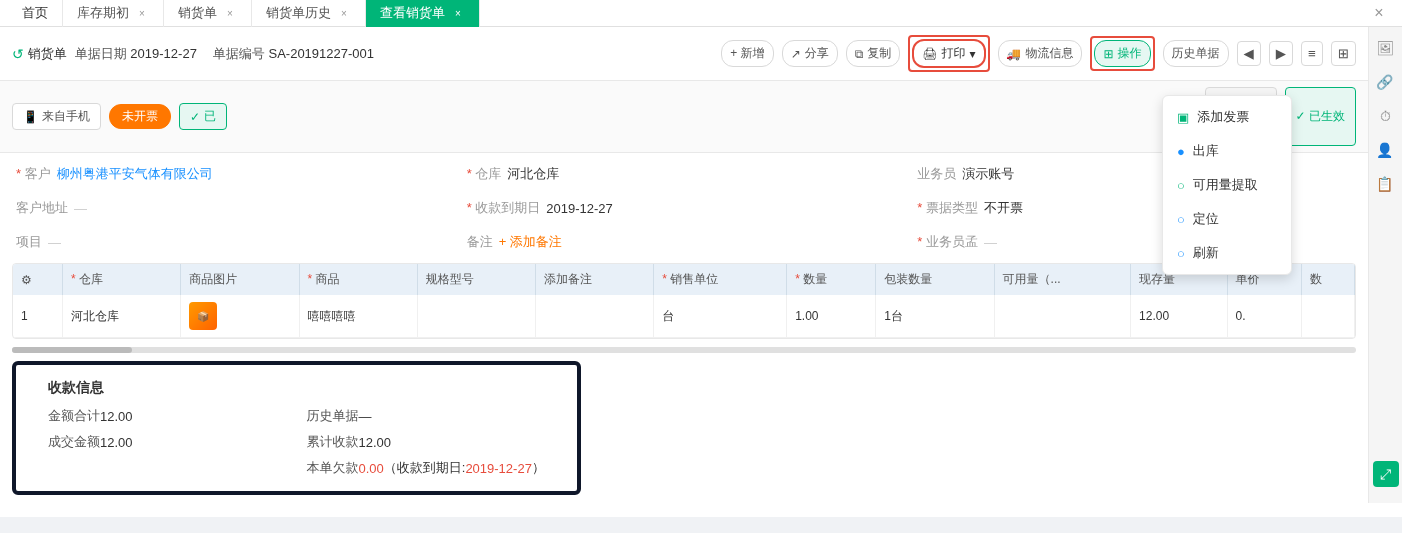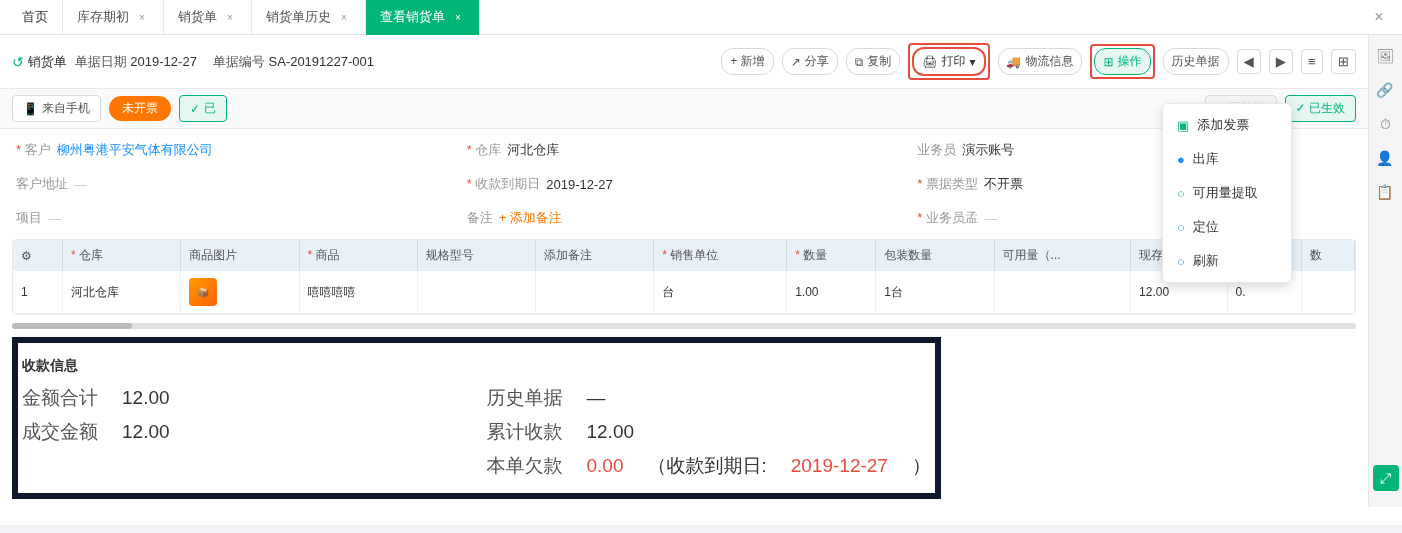--- a/index.html
+++ b/index.html
@@ -1,21 +1,21 @@
 <!DOCTYPE html>
 <html><head>
   <meta charset="utf-8">
   <style>
     * { box-sizing: border-box; margin: 0; padding: 0; }
     body { font-family: 'Microsoft YaHei', Arial, sans-serif; font-size: 13px; background: #f0f2f5; color: #333; }
 
     
     .tab-bar {
       display: flex; align-items: center; background: #fff; border-bottom: 1px solid #e0e0e0;
-      padding: 0 8px; height: 35px; position: relative;
+      padding: 0 8px; height: 27px; position: relative;
     }
     .tab {
       display: flex; align-items: center; padding: 0 14px; height: 40px; cursor: pointer;
       border-right: 1px solid #e8e8e8; font-size: 13px; color: #555; white-space: nowrap;
       position: relative;
     }
     .tab.home { color: #333; }
     .tab.active-green { background: #00b578; color: #fff; border-radius: 4px 4px 0 0; }
     .tab .tab-close {
       margin-left: 6px; width: 14px; height: 14px; display: inline-flex; align-items: center;
@@ -52,21 +52,21 @@
       display: flex; align-items: center; gap: 4px; padding: 4px 8px; border: 1px solid #d9d9d9;
       border-radius: 12px; cursor: pointer; font-size: 12px; background: #fff; color: #555;
       white-space: nowrap;
     }
     .action-btn.active-tab-btn {
       background: #e6f7f2; border-color: #00b578; color: #00b578;
     }
     .action-btn.print-btn {
       background: #fff; border: 2px solid #e74c3c; color: #333;
     }
-    .btn-status { border-radius: 4px; padding: 4px 10px; font-size: 12px; cursor: pointer; }
+    .btn-status { border-radius: 4px; padding: 20px 10px; font-size: 12px; cursor: pointer; }
     .btn-canceled { background: #f5f5f5; color: #999; border: 1px solid #d9d9d9; }
     .btn-effective { background: #e6f7f2; color: #00b578; border: 1px solid #00b578; }
     .btn-nav { padding: 4px 6px; border: 1px solid #d9d9d9; border-radius: 4px; cursor: pointer; background: #fff; color: #555; }
 
     
     .doc-toolbar2 {
       display: flex; align-items: center; padding: 6px 12px; gap: 8px; background: #fafafa;
       border-bottom: 1px solid #e8e8e8;
     }
     .toolbar2-btn {
@@ -108,26 +108,26 @@
 
     
     .product-img {
       width: 28px; height: 28px; background: linear-gradient(135deg, #ff9a00, #ff6200);
       border-radius: 4px; display: flex; align-items: center; justify-content: center;
       color: #fff; font-size: 10px;
     }
 
     
     .footer-info {
-      margin: 8px 12px; border: 6px solid #0f172a; border-radius: 0; padding: 14px 4px;
+      margin: 8px 12px; border: 4px solid #0f172a; border-radius: 6px; padding: 14px 32px;
       display: inline-block; min-width: 520px;
     }
     .footer-title { font-size: 14px; font-weight: bold; margin-bottom: 10px; color: #333; }
     .footer-grid { display: grid; grid-template-columns: 1fr 1fr; gap: 6px 20px; }
-    .footer-row { display: flex; align-items: center; gap: 24px; font-size: 19px; }
+    .footer-row { display: flex; align-items: center; gap: 0; font-size: 13px; }
     .footer-label { color: #555; white-space: nowrap; }
     .footer-value { color: #333; }
     .footer-value.red { color: #e74c3c; }
 
     
     .right-sidebar {
       position: absolute; right: 0; top: 0; bottom: 0; width: 34px;
       background: #f5f5f5; border-left: 1px solid #e8e8e8;
       display: flex; flex-direction: column; align-items: center; padding: 8px 0; gap: 8px;
     }

